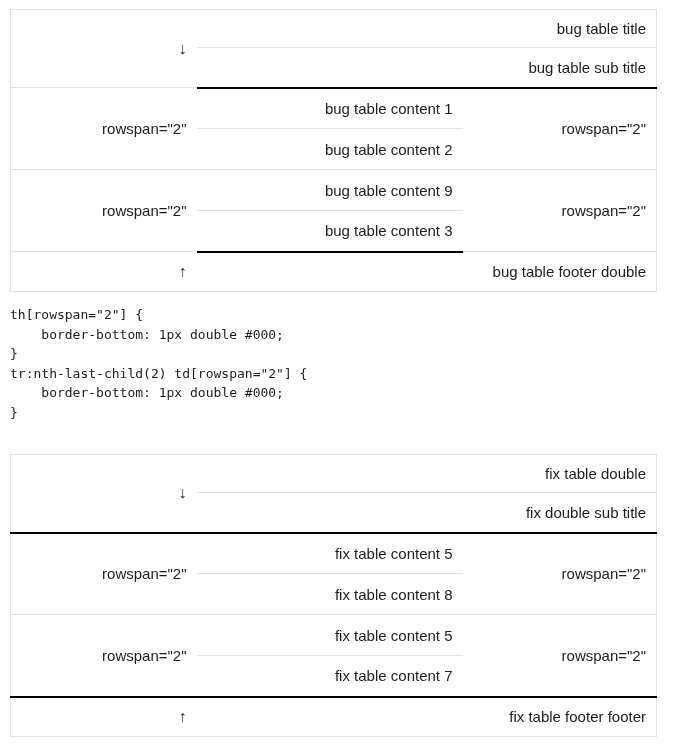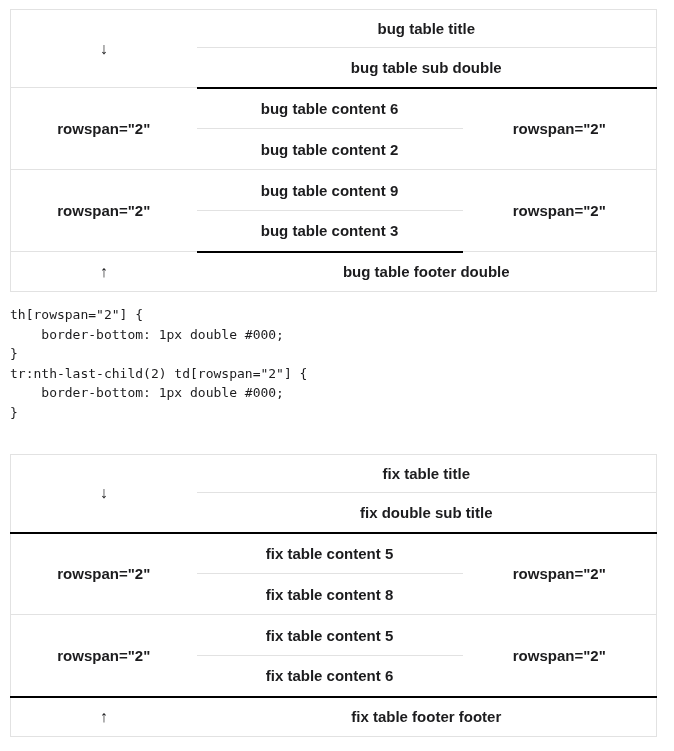--- a/index.html
+++ b/index.html
@@ -19,23 +19,23 @@
   table.demo{
     border-collapse:collapse;
     table-layout:fixed;
     width:646px;
     border:1px solid var(--border-light);
     font-size:15px;
   }
   table.demo th,
   table.demo td{
     padding:0 10px;
-    text-align:center;
+    text-align:right;
     vertical-align:middle;
-    font-weight:bold;
+    font-weight:normal;
     white-space:nowrap;
     overflow:hidden;
   }
   .col-left{width:186px;}
   .col-mid{width:266px;}
   .col-right{width:194px;}
 
   tr.r-title{height:38px;}
   tr.r-sub{height:40px;}
   tr.r-body{height:41px;}
@@ -65,27 +65,27 @@
       <col class="col-left">
         <col class="col-mid">
         <col class="col-right">
     </colgroup>
     <thead>
       <tr class="r-title">
         <th rowspan="2" class="arrow b-light">↓</th>
         <th colspan="2" class="cell-title b-light">bug table title</th>
       </tr>
       <tr class="r-sub">
-        <th colspan="2" class="b-dark">bug table sub double</th>
+        <th colspan="2" class="b-dark">bug table sub title</th>
       </tr>
     </thead>
     <tbody>
       <tr class="r-body">
         <td rowspan="2" class="b-light">rowspan="2"</td>
-        <td class="b-light">bug table content 6</td>
+        <td class="b-light">bug table content 1</td>
         <td rowspan="2" class="b-light">rowspan="2"</td>
       </tr>
       <tr class="r-body">
         <td class="b-light">bug table content 2</td>
       </tr>
       <tr class="r-body">
         <td rowspan="2" class="b-light">rowspan="2"</td>
         <td class="b-light">bug table content 9</td>
         <td rowspan="2" class="b-light">rowspan="2"</td>
       </tr>
@@ -110,42 +110,42 @@
 
   <table class="demo">
     <colgroup>
       <col class="col-left">
         <col class="col-mid">
         <col class="col-right">
     </colgroup>
     <thead>
       <tr class="r-title">
         <th rowspan="2" class="arrow b-dark">↓</th>
-        <th colspan="2" class="cell-title b-light">fix table title</th>
+        <th colspan="2" class="cell-title b-light">fix table double</th>
       </tr>
       <tr class="r-sub">
         <th colspan="2" class="b-dark">fix double sub title</th>
       </tr>
     </thead>
     <tbody>
       <tr class="r-body">
         <td rowspan="2" class="b-light">rowspan="2"</td>
         <td class="b-light">fix table content 5</td>
         <td rowspan="2" class="b-light">rowspan="2"</td>
       </tr>
       <tr class="r-body">
         <td class="b-light">fix table content 8</td>
       </tr>
       <tr class="r-body">
         <td rowspan="2" class="b-dark">rowspan="2"</td>
         <td class="b-light">fix table content 5</td>
         <td rowspan="2" class="b-dark">rowspan="2"</td>
       </tr>
       <tr class="r-body">
-        <td class="b-dark">fix table content 6</td>
+        <td class="b-dark">fix table content 7</td>
       </tr>
     </tbody>
     <tfoot>
       <tr class="r-foot">
         <td class="arrow">↑</td>
         <td colspan="2">fix table footer footer</td>
       </tr>
     </tfoot>
   </table>
 

